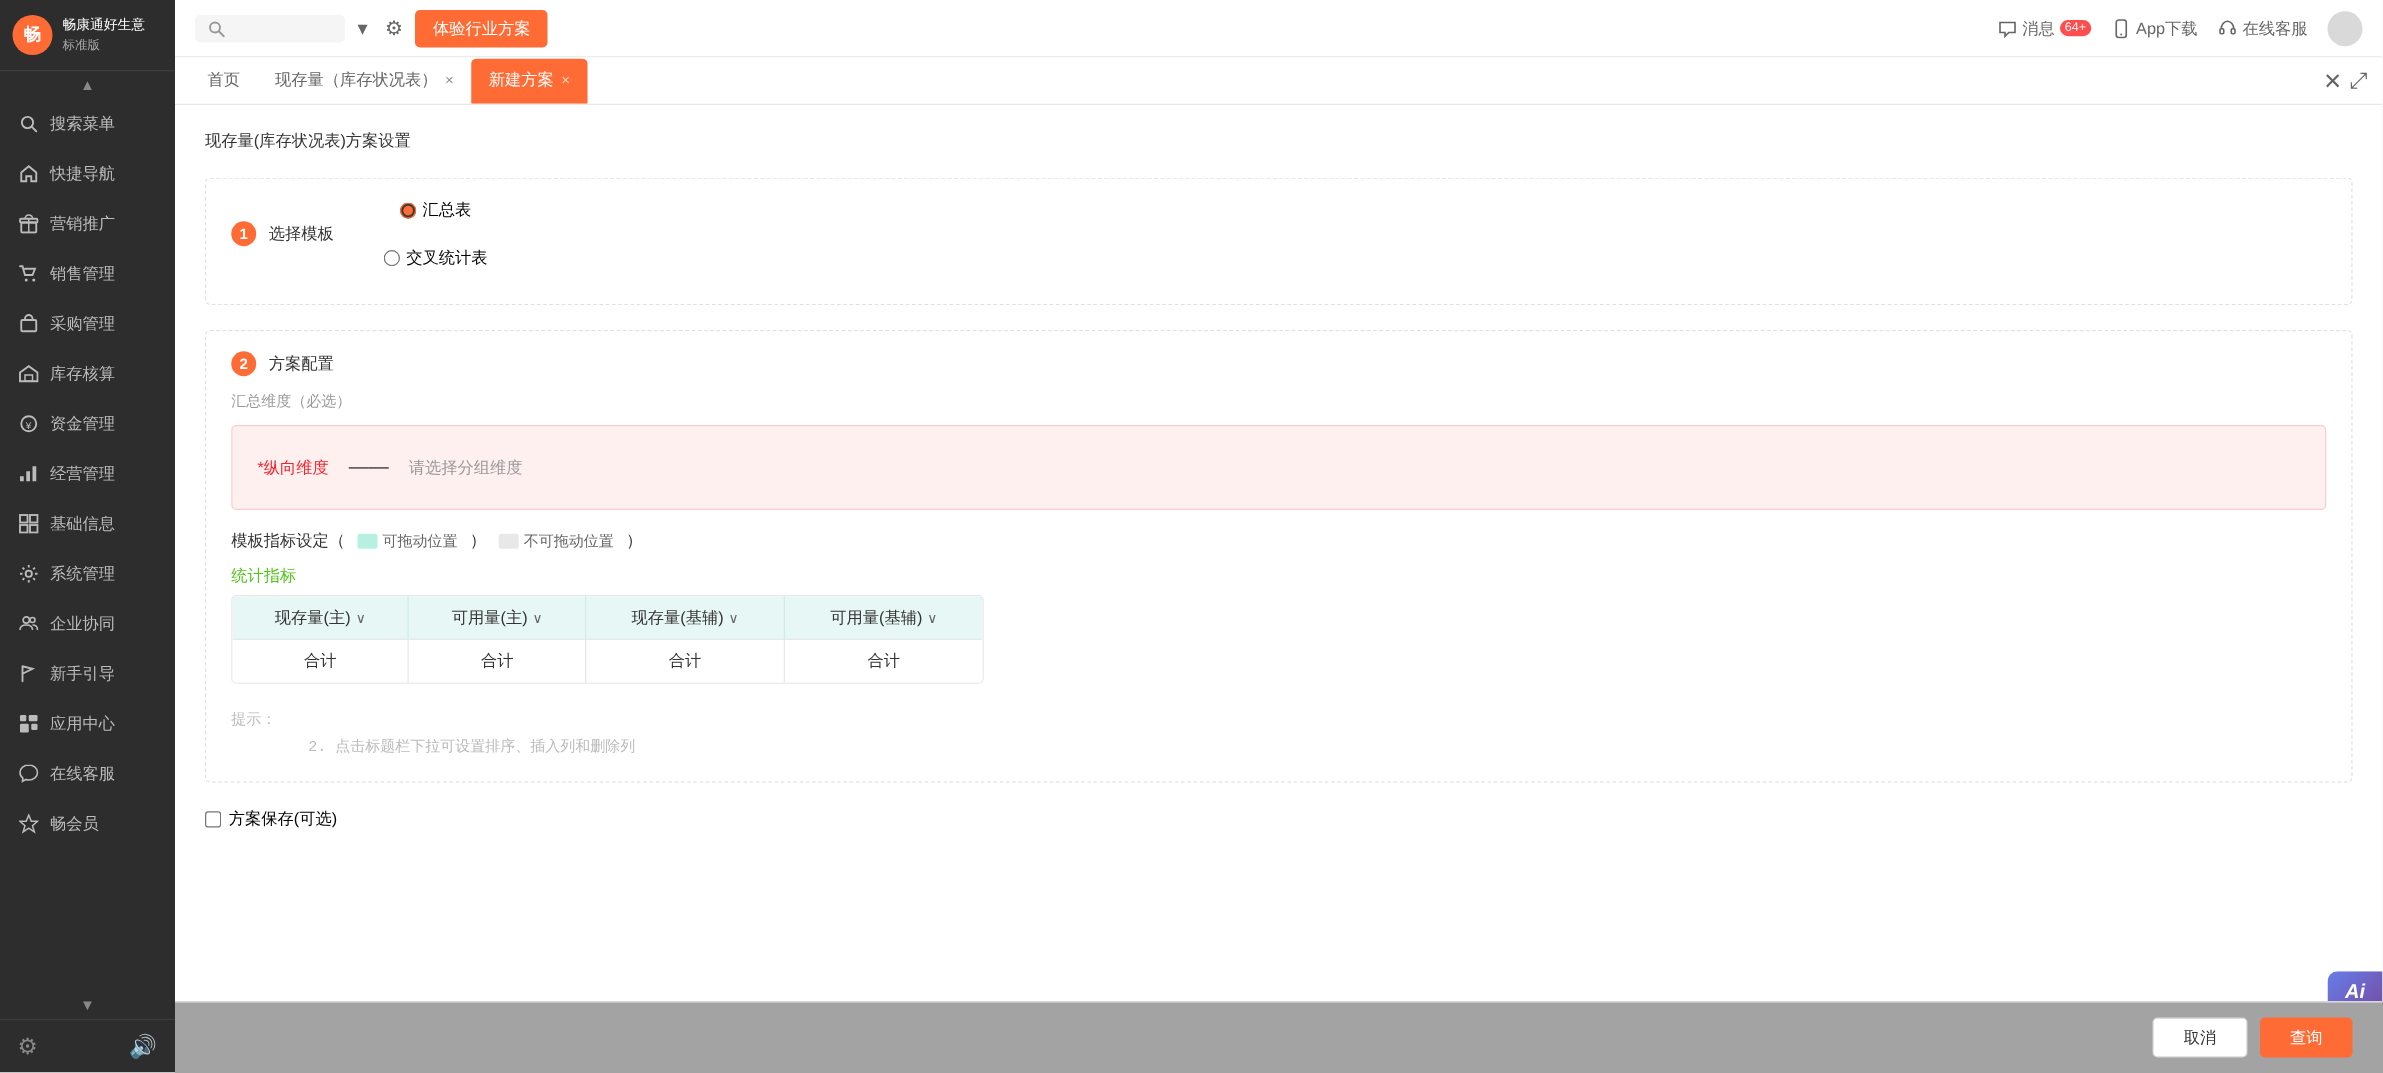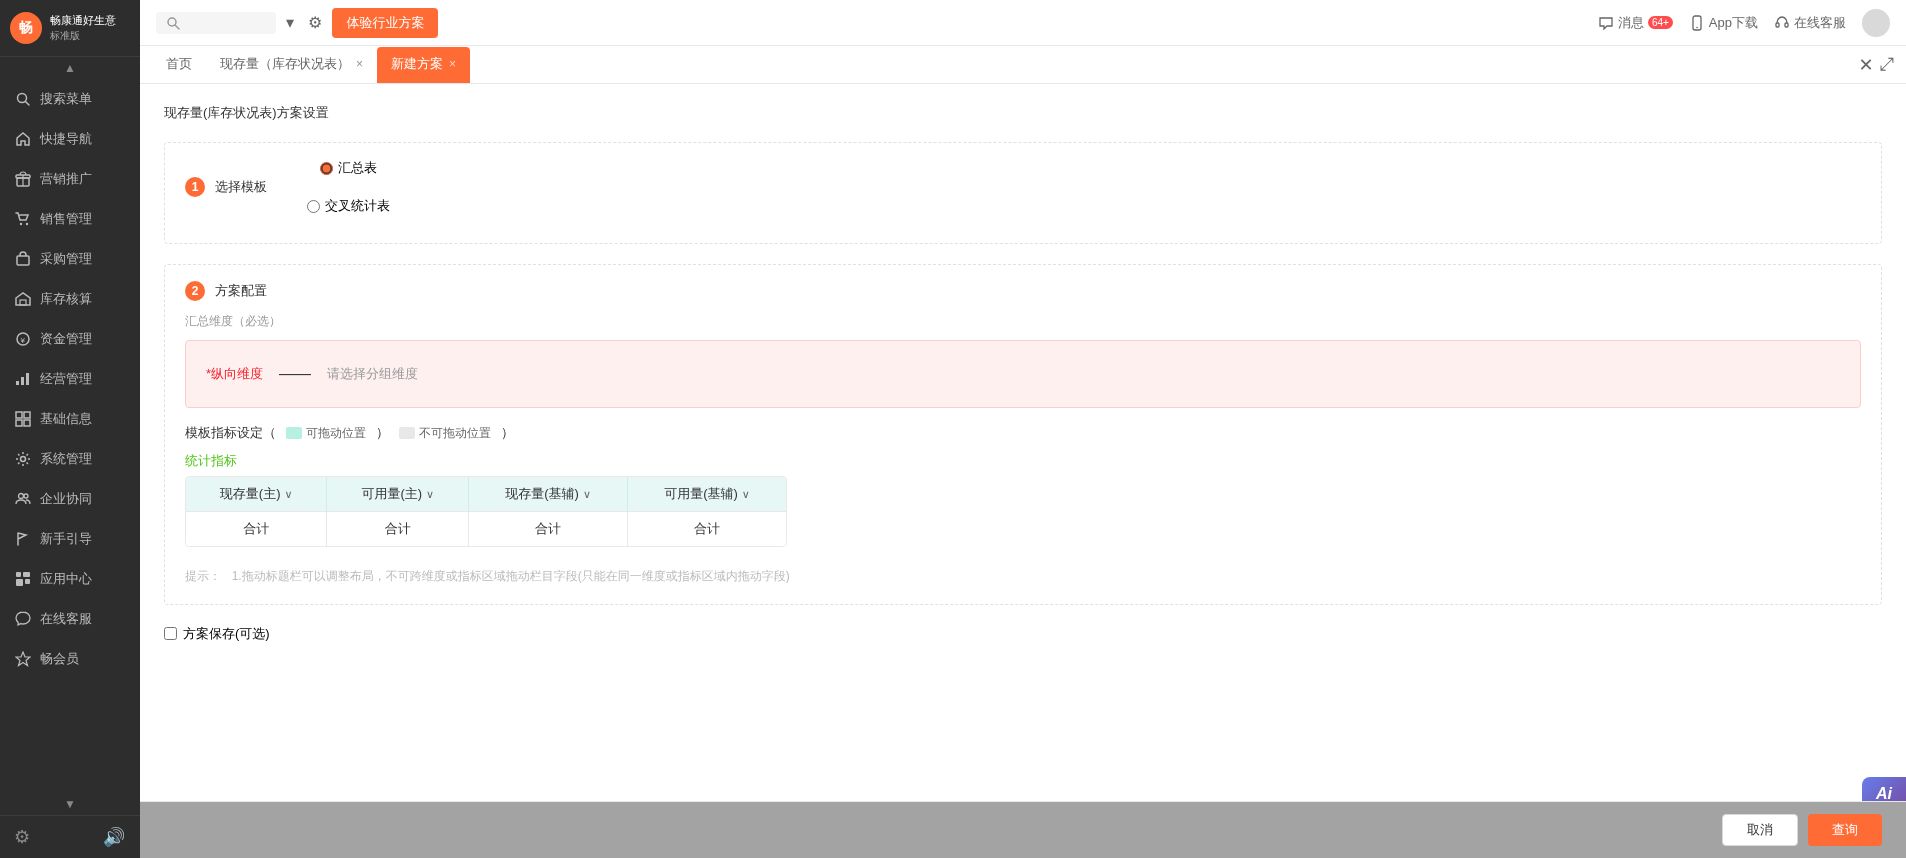--- a/index.html
+++ b/index.html
@@ -351,21 +351,21 @@
       gap: 4px;
     }
     .col-chevron { font-size: 11px; color: #666; cursor: pointer; }
 
     .tips-section {
       margin-top: 16px;
       color: #bbb;
       font-size: 12px;
       line-height: 1.8;
     }
-    .tips-section .tip-line { display: flex; align-items: flex-start; gap: 4px; }
+    .tips-section .tip-line { display: flex; align-items: flex-start; gap: 4px; font-family: Liberation Mono, monospace; }
 
     
     .save-option {
       margin-top: 16px;
       display: flex;
       align-items: center;
       gap: 6px;
     }
 
     
@@ -754,21 +754,24 @@
                   <td>合计</td>
                 </tr>
               </tbody>
             </table>
           </div>
         </div>
 
         <div class="tips-section">
           <div class="tip-line">
             <span>提示：&nbsp;&nbsp;</span>
-            <span>1.拖动标题栏可以调整布局，不可跨维度或指标区域拖动栏目字段(只能在同一维度或指标区域内拖动字段)</span>
+          </div>
+          <div class="tip-line">
+            <span>&nbsp;&nbsp;&nbsp;&nbsp;&nbsp;&nbsp;&nbsp;&nbsp;</span>
+            <span>2. 点击标题栏下拉可设置排序、插入列和删除列</span>
           </div>
         </div>
       </div>
 
       <div class="save-option">
         <input type="checkbox" style="">
         <span>方案保存(可选)</span>
       </div>
 
       <div style="height:60px;"></div>

